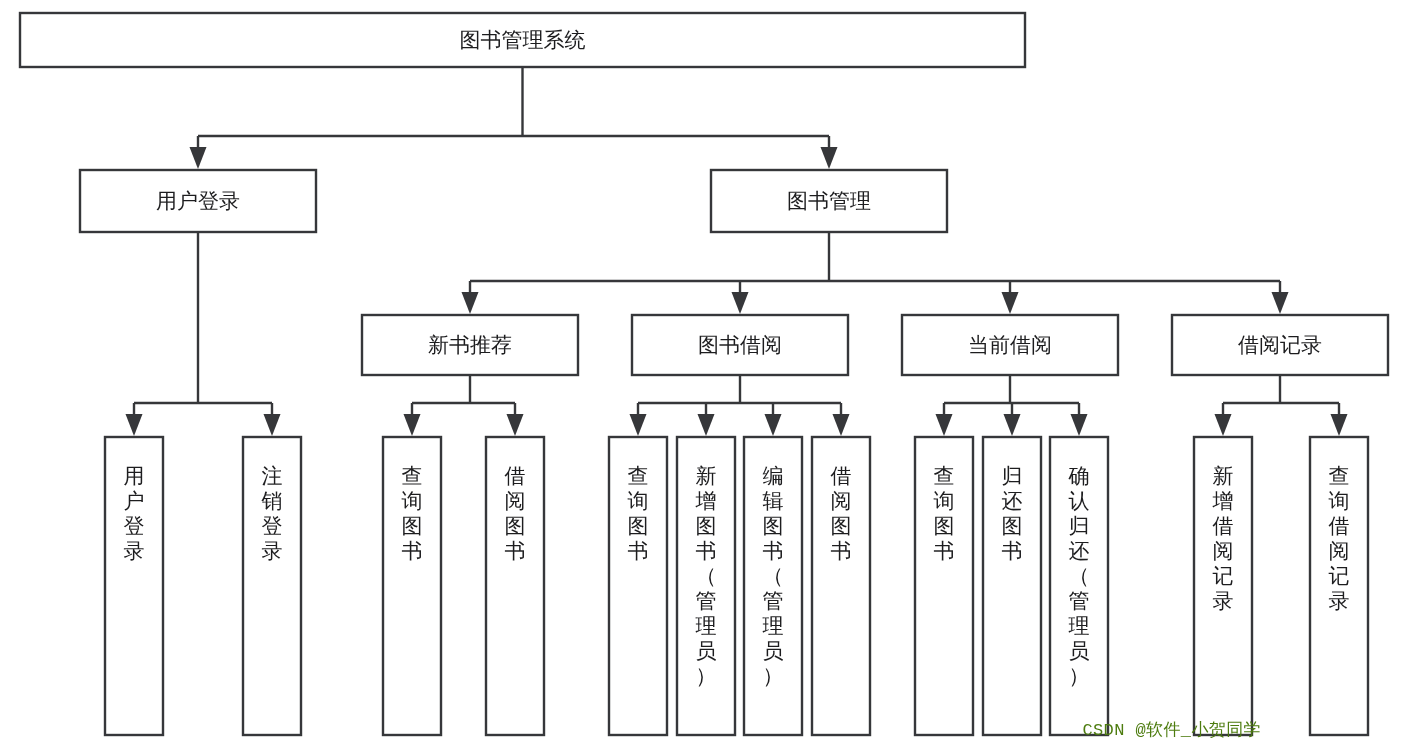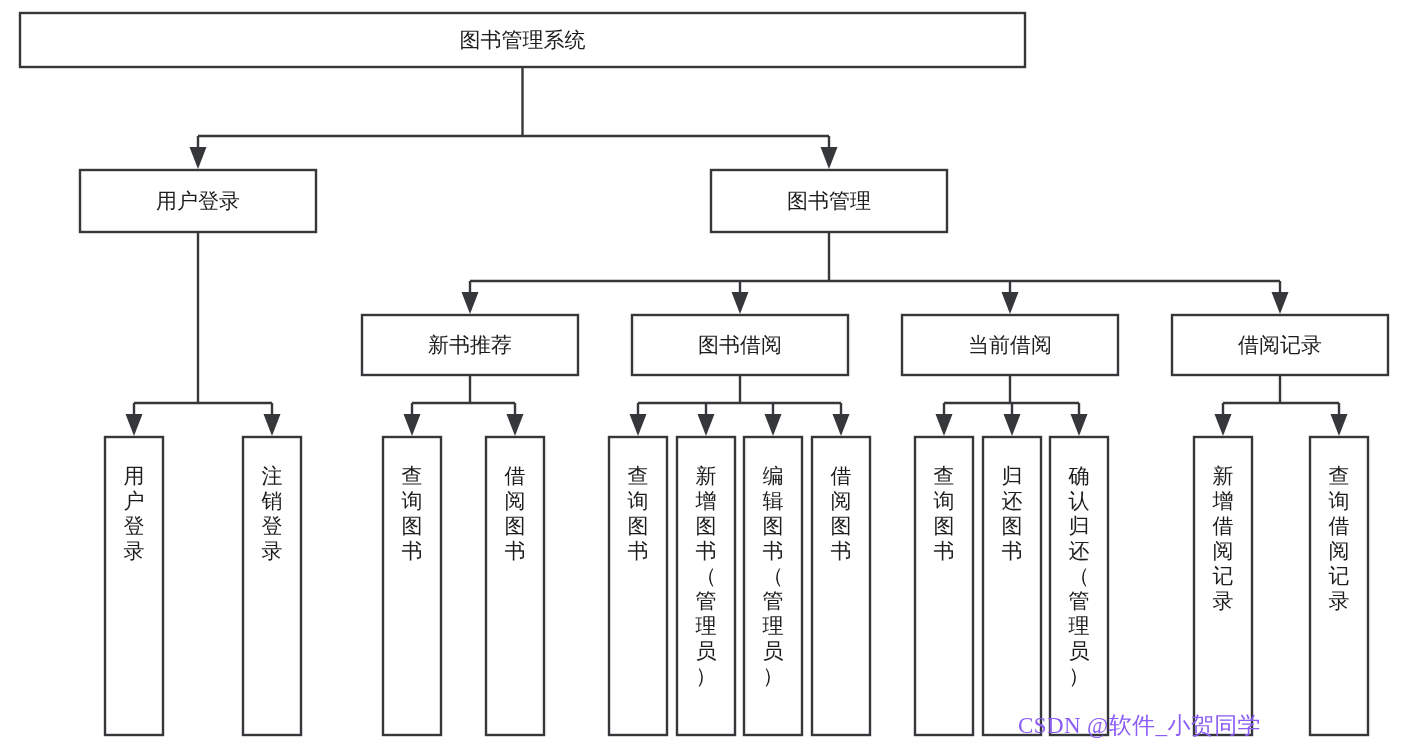--- a/index.html
+++ b/index.html
@@ -52,23 +52,23 @@
   .node-label-vert {
     fill: #1d1d1f;
     font-family: "Liberation Sans", "DejaVu Sans", sans-serif;
     font-size: 21px;
     text-anchor: middle;
   }
   .watermark {
     position: absolute;
     right: 8px;
     bottom: 6px;
-    font-family: Liberation Serif, serif;
-    font-size: 23px;
-    color: #8b5cf6;
+    font-family: Liberation Mono, monospace;
+    font-size: 17px;
+    color: #4d7c0f;
     letter-spacing: 0.4px;
     white-space: nowrap;
     user-select: none;
   }
 </style>
 </head>
 <body>
 
 <div id="diagram-root">
   <svg id="flow" viewBox="0 0 1405 747" xmlns="http://www.w3.org/2000/svg">

